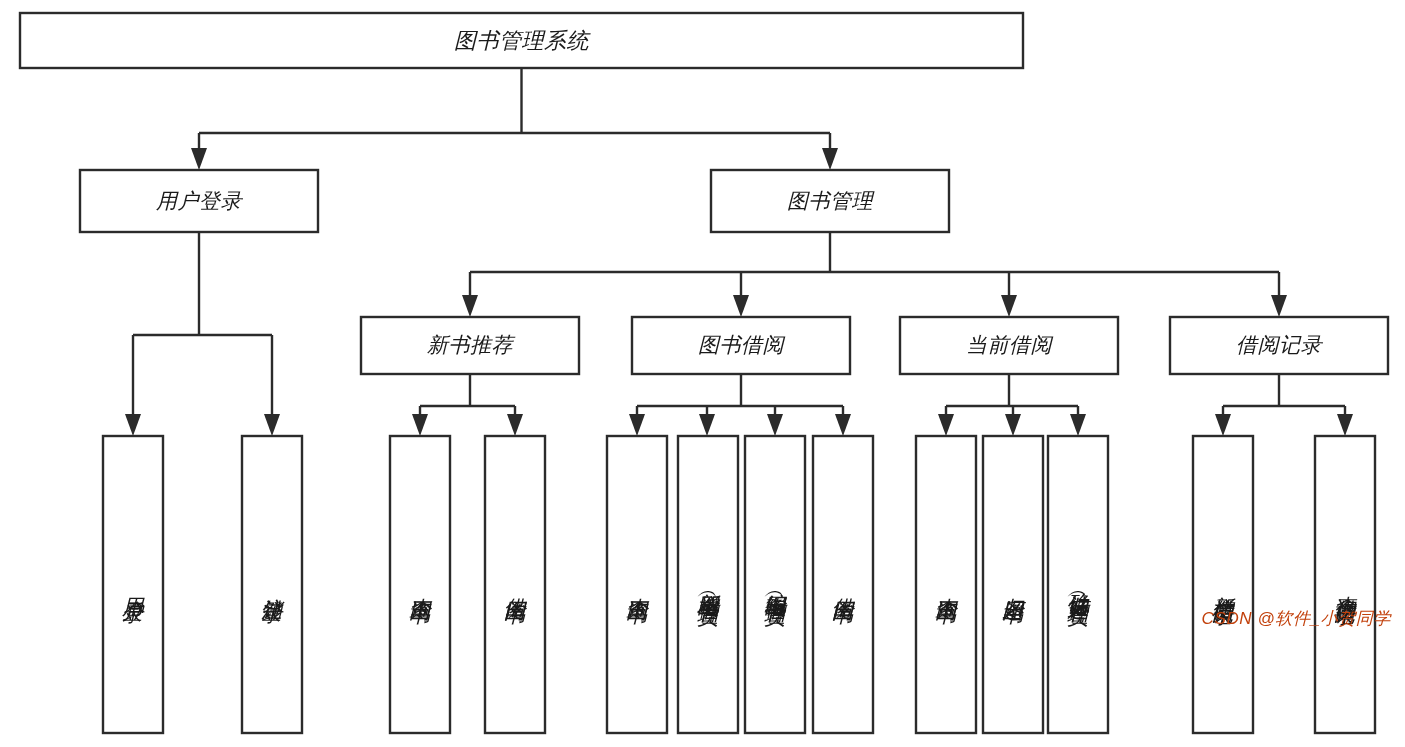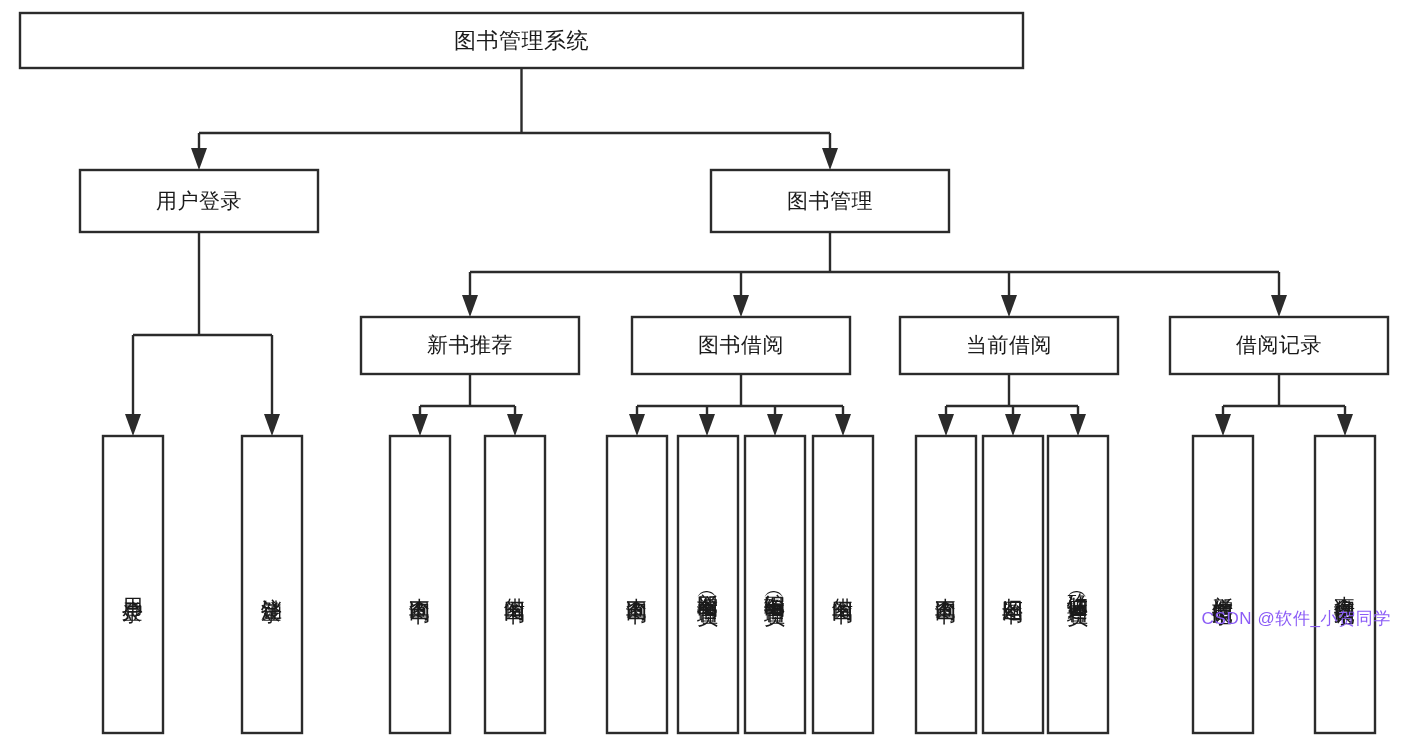--- a/index.html
+++ b/index.html
@@ -12,20 +12,21 @@
     height: 747px;
     font-family: "Liberation Sans", "DejaVu Sans", sans-serif;
     overflow: hidden;
     position: relative;
   }
   #diagram-root {
     position: relative;
     width: 1405px;
     height: 636px;
     background: #ffffff;
+    font-style: italic;
   }
   svg#tree-svg {
     position: absolute;
     left: 0;
     top: 0;
     width: 1405px;
     height: 747px;
     display: block;
   }
   .node-box {
@@ -69,21 +70,21 @@
     white-space: nowrap;
     pointer-events: none;
     user-select: none;
   }
   .watermark {
     position: absolute;
     right: 14px;
     bottom: 6px;
     font-family: "Liberation Sans", "DejaVu Sans", sans-serif;
     font-size: 17px;
-    color: #8b5cf6;
+    color: #c2410c;
     letter-spacing: 0.6px;
     white-space: nowrap;
     user-select: none;
   }
 </style>
 </head>
 <body>
 
 <div id="diagram-root">
 

